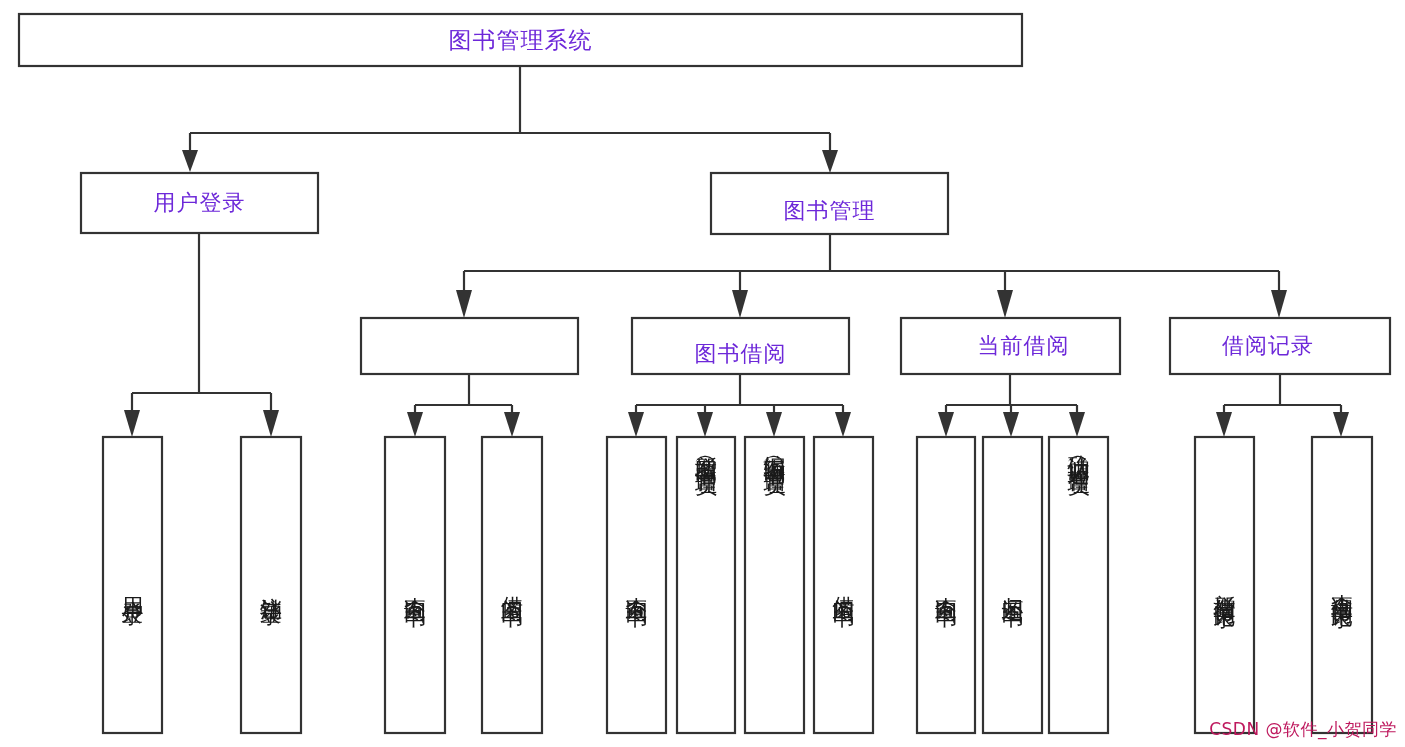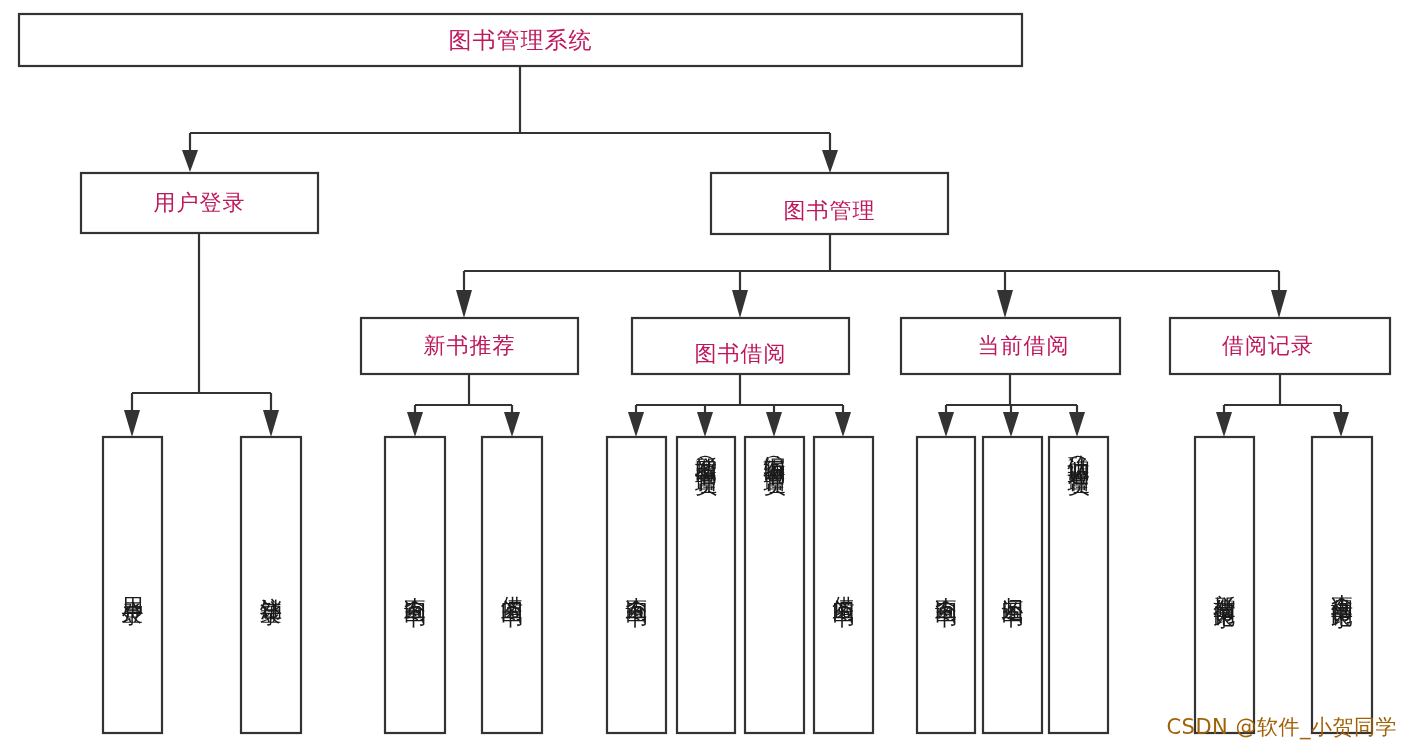--- a/index.html
+++ b/index.html
@@ -61,34 +61,34 @@
   .hlabel-wrap {
     position: absolute;
     display: flex;
     align-items: center;
     justify-content: center;
     pointer-events: none;
   }
   .hlabel-text {
     font-family: "DejaVu Sans", "Liberation Sans", sans-serif;
     font-size: 22px;
-    color: #be185d;
+    color: #6d28d9;
     letter-spacing: 1px;
     white-space: nowrap;
   }
   .title-text {
     font-size: 23px;
   }
   #watermark {
     position: absolute;
     right: 8px;
     bottom: 6px;
     font-family: "DejaVu Sans", "Liberation Sans", sans-serif;
-    font-size: 21px;
-    color: #a16207;
+    font-size: 17px;
+    color: #be185d;
     letter-spacing: 0.5px;
     white-space: nowrap;
     pointer-events: none;
   }
 </style>
 </head>
 <body>
 
 <div id="diagram-root">
 
@@ -200,23 +200,20 @@
     <span class="hlabel-text title-text">图书管理系统</span>
   </div>
 
   <div class="hlabel-wrap" style="left:81px; top:173px; width:237px; height:60px;">
     <span class="hlabel-text">用户登录</span>
   </div>
   <div class="hlabel-wrap" style="left:711px; top:173px; width:237px; height:75px;">
     <span class="hlabel-text">图书管理</span>
   </div>
 
-  <div class="hlabel-wrap" style="left:361px; top:318px; width:217px; height:56px;">
-    <span class="hlabel-text">新书推荐</span>
-  </div>
   <div class="hlabel-wrap" style="left:632px; top:318px; width:217px; height:72px;">
     <span class="hlabel-text">图书借阅</span>
   </div>
   <div class="hlabel-wrap" style="left:901px; top:318px; width:245px; height:56px;">
     <span class="hlabel-text">当前借阅</span>
   </div>
   <div class="hlabel-wrap" style="left:1170px; top:318px; width:196px; height:56px;">
     <span class="hlabel-text">借阅记录</span>
   </div>
 

